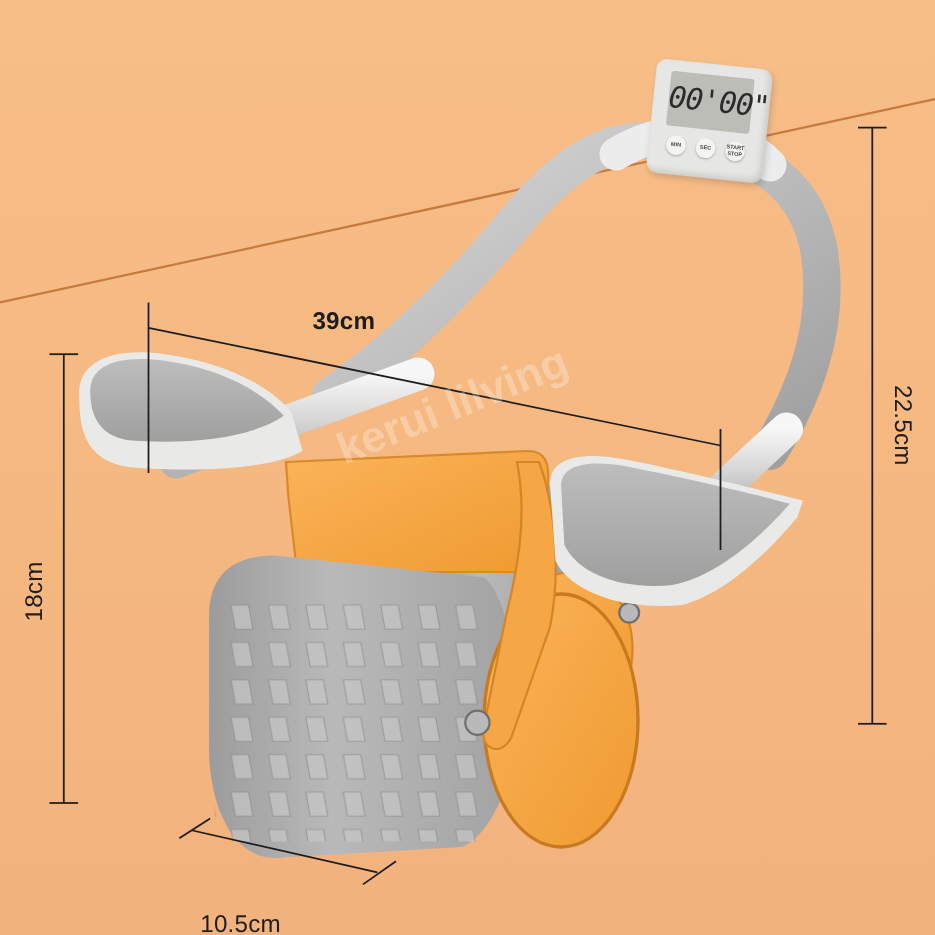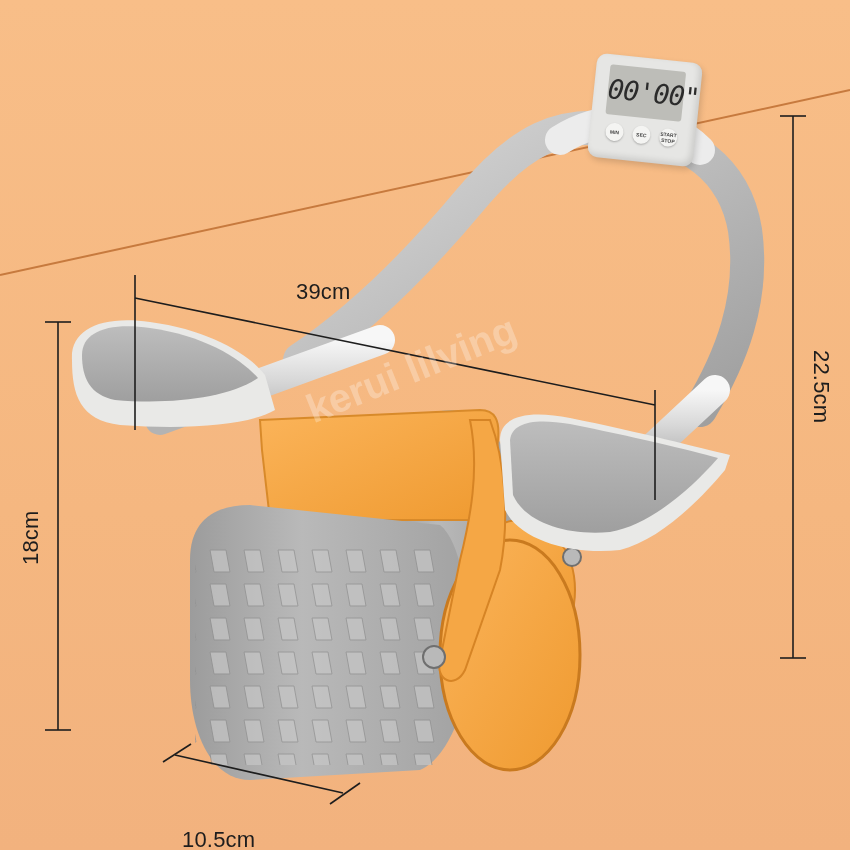--- a/index.html
+++ b/index.html
@@ -100,18 +100,18 @@
 
   <div class="watermark" style="left:300px;top:390px;">kerui lilving</div>
 
   <div class="timer">
     <div class="lcd">00'00"</div>
     <div class="tbtn" style="left:16px;">MIN</div>
     <div class="tbtn" style="left:43px;">SEC</div>
     <div class="tbtn" style="left:70px;line-height:6px;padding-top:3px;height:15px;">START STOP</div>
   </div>
 
-  <div class="dim-label" style="left:296px;top:279px;">39cm</div>
+  <div class="dim-label" style="left:284px;top:279px;font-weight:bold;">39cm</div>
   <div class="dim-label rot-cw" style="left:834px;top:350px;">22.5cm</div>
   <div class="dim-label rot-ccw" style="left:18px;top:565px;">18cm</div>
   <div class="dim-label" style="left:182px;top:827px;">10.5cm</div>
 
 </div>
 
 </body></html>

